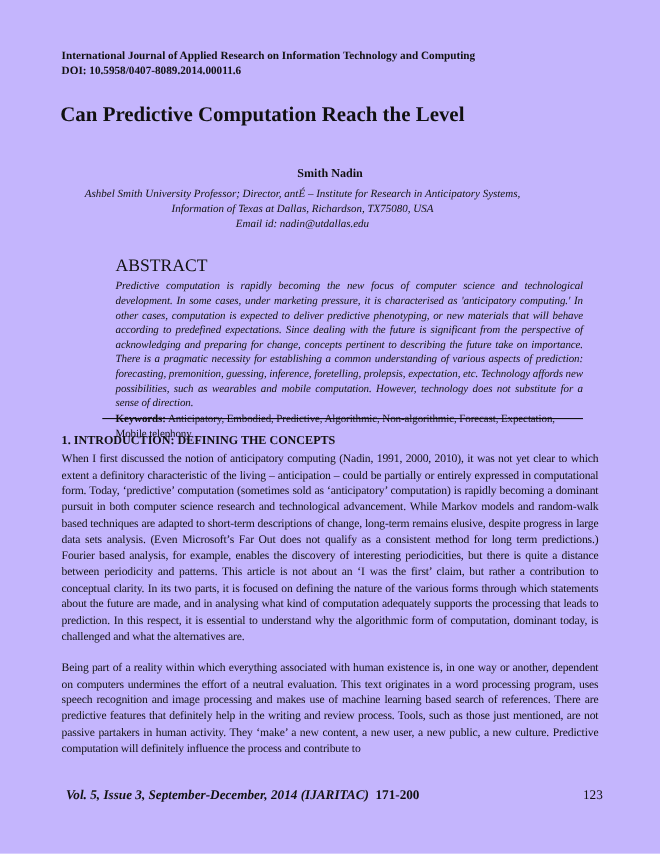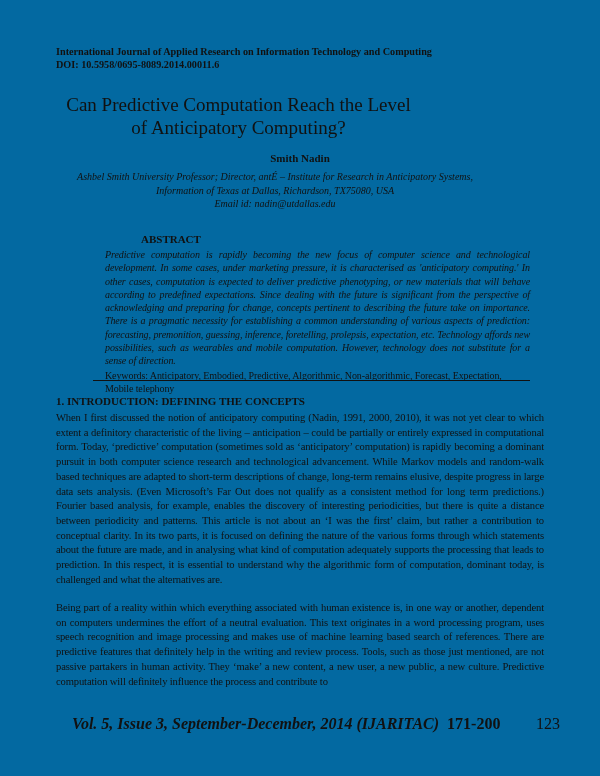--- a/index.html
+++ b/index.html
@@ -1,52 +1,51 @@
 <!DOCTYPE html>
 <html><head>
 <meta charset="utf-8">
 <style>
   html, body { margin: 0; padding: 0; background: #ffffff; }
   body { width: 600px; height: 776px; position: relative; overflow: hidden;
          font-family: "Liberation Serif", "DejaVu Serif", serif; color: #111; }
-  .page { position: absolute; left: 0; top: 0; width: 600px; height: 776px; background: #0369a1; }
+  .page { position: absolute; left: 0; top: 0; width: 600px; height: 776px; background: #c4b5fd; }
   .journal-header { position: absolute; left: 56px; top: 45px; font-size: 10.2px; font-weight: bold; line-height: 13px; }
   .title { position: absolute; left: 0; width: 477px; top: 93px; text-align: center;
-           font-size: 19px; font-weight: normal; line-height: 23px; }
+           font-size: 19px; font-weight: bold; line-height: 23px; }
   .author { position: absolute; left: 0; width: 600px; top: 152px; text-align: center; font-size: 11px; font-weight: bold; }
   .affil { position: absolute; left: 0; width: 550px; top: 170px; text-align: center;
            font-size: 10px; font-style: italic; line-height: 13.5px; }
   .abstract { position: absolute; left: 105px; width: 425px; top: 233px; }
-  .abstract-heading { font-size: 11px; font-weight: bold; margin-bottom: 3px; margin-left: 36px; }
+  .abstract-heading { font-size: 16px; font-weight: normal; margin-bottom: 3px; }
   .abstract-body { font-size: 10px; font-style: italic; line-height: 13.3px; text-align: justify; letter-spacing: -0.1px; }
   .keywords { font-size: 10px; line-height: 13.3px; margin-top: 1px; letter-spacing: -0.1px; }
-  .keywords b { font-weight: normal; }
+  .keywords b { font-weight: bold; }
   .rule { position: absolute; left: 93px; width: 437px; top: 380px; height: 0; border-top: 1.4px solid #111; }
   .section { position: absolute; left: 56px; width: 488px; }
   .sec-heading { font-size: 11px; font-weight: bold; line-height: 14px; }
   .sec-body { font-size: 10.6px; line-height: 14.7px; text-align: justify; letter-spacing: -0.15px; margin-top: 3px; }
   .s1 { top: 394px; }
   .s11 { top: 598px; }
-  .footer { position: absolute; left: 72px; width: 488px; top: 715px; font-size: 16px; font-weight: bold; }
+  .footer { position: absolute; left: 60px; width: 488px; top: 715px; font-size: 12px; font-weight: bold; }
   .footer .vol { font-style: italic; }
   .footer .page-num { position: absolute; right: 0; top: 0; font-weight: normal; }
 </style>
 </head>
 <body>
 
 <div class="page">
 
   <div class="journal-header">
     <div>International Journal of Applied Research on Information Technology and Computing</div>
-    <div>DOI: 10.5958/0695-8089.2014.00011.6</div>
+    <div>DOI: 10.5958/0407-8089.2014.00011.6</div>
   </div>
 
   <div class="title">
     <div>Can Predictive Computation Reach the Level</div>
-    <div>of Anticipatory Computing?</div>
   </div>
 
   <div class="author">Smith Nadin</div>
 
   <div class="affil">
     <div>Ashbel Smith University Professor; Director, antÉ – Institute for Research in Anticipatory Systems,</div>
     <div>Information of Texas at Dallas, Richardson, TX75080, USA</div>
     <div>Email id: nadin@utdallas.edu</div>
   </div>
 

